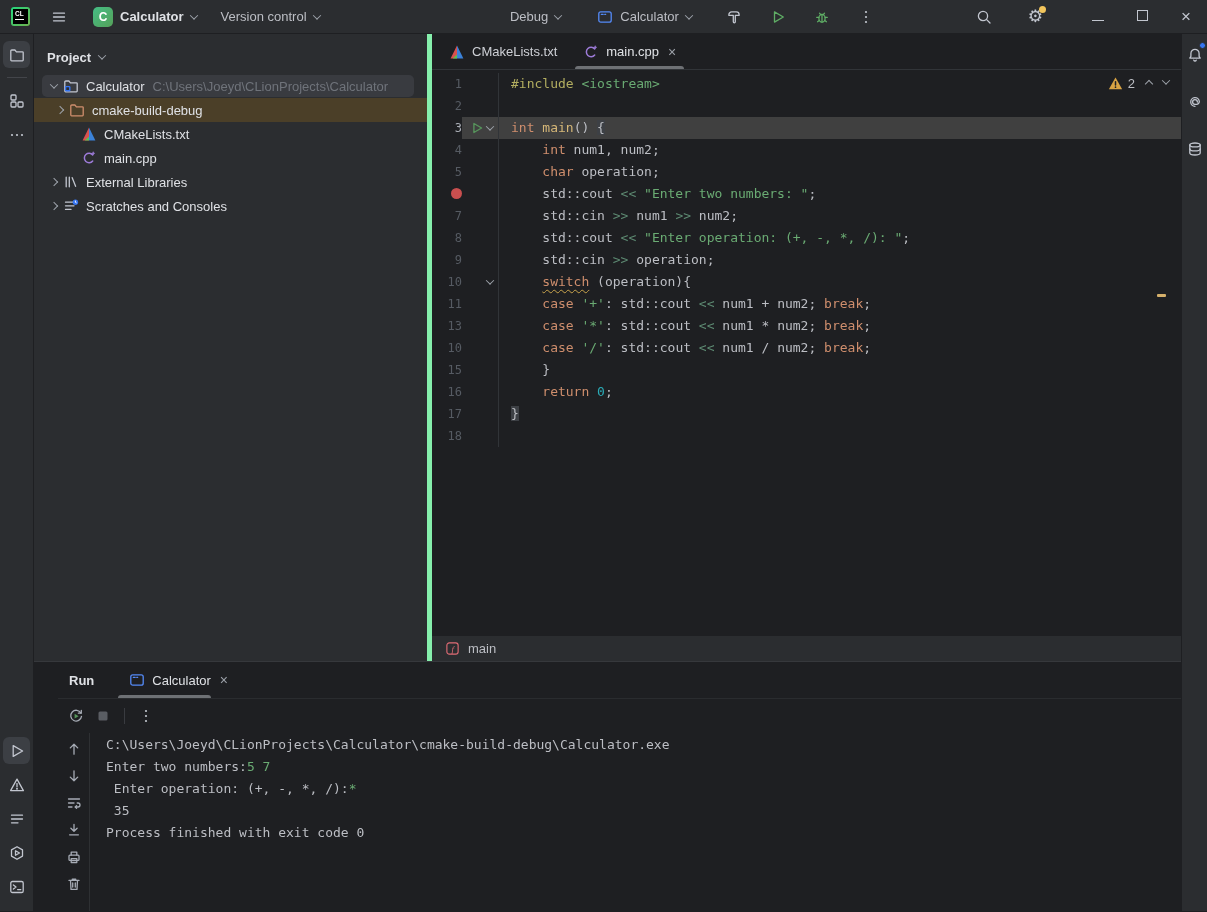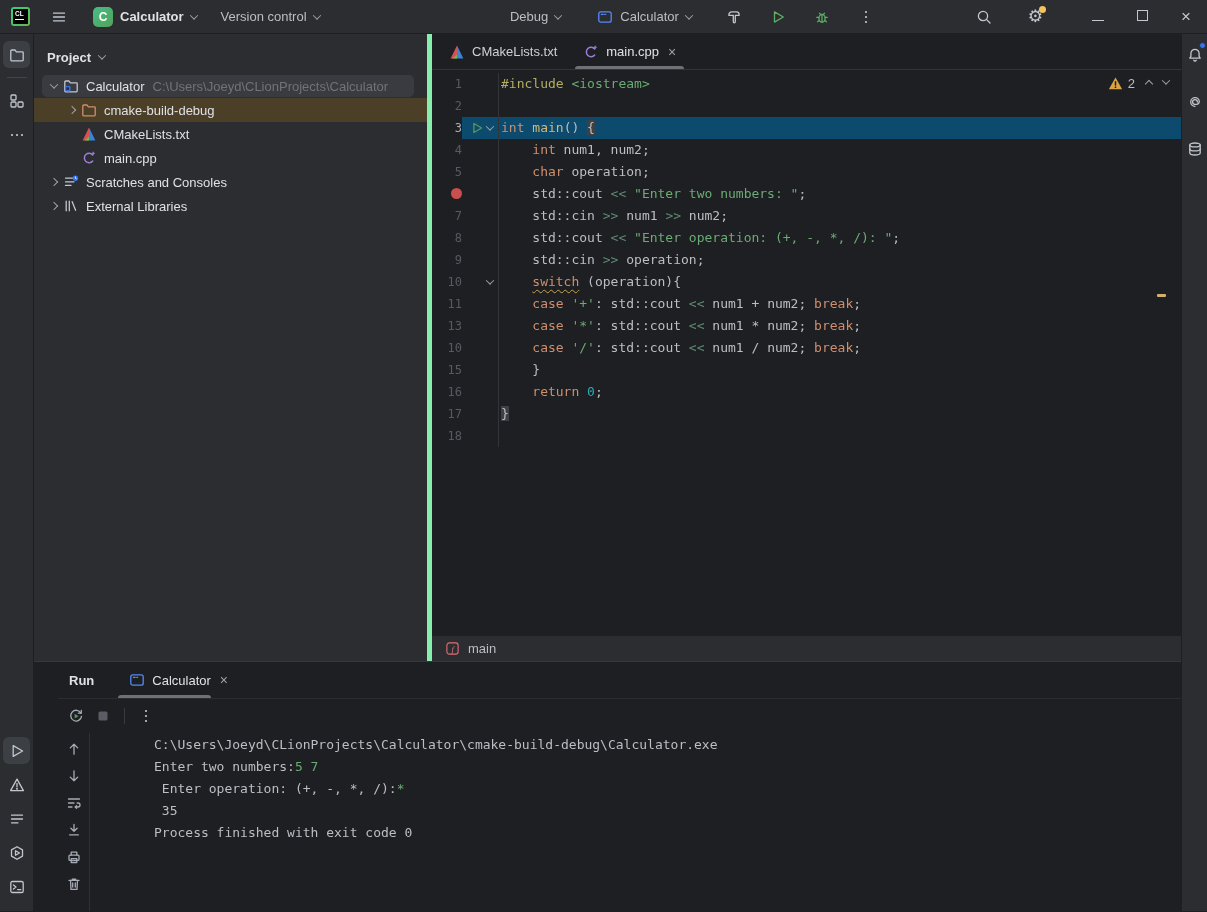--- a/index.html
+++ b/index.html
@@ -59,43 +59,43 @@
   .tabs { height:36px; border-bottom:1px solid #313438; display:flex; align-items:stretch; padding-left:4px; }
   .tab { display:flex; align-items:center; gap:7px; padding:0 13px; position:relative; color:#ced0d6; }
   .tab.active { color:#dfe1e5; }
   .tab.active::after { content:''; position:absolute; left:5px; right:5px; bottom:0; height:3px; border-radius:3px 3px 0 0; background:#6e7175; }
   .tab-close { color:#9da2aa; font-size:14px; line-height:1; margin-left:2px; }
   .code-area { flex:1; position:relative; padding-top:3px; font-family:"DejaVu Sans Mono","Liberation Mono",monospace; font-size:13px; overflow:hidden; }
   .code-line { display:flex; height:22px; line-height:22px; }
   .ln { width:30px; text-align:right; color:#565b63; font-size:12px; flex:none; }
   .bp { display:inline-block; width:11px; height:11px; border-radius:50%; background:#c94f4f; margin-bottom:-1px; }
   .gicons { width:36px; flex:none; display:flex; align-items:center; justify-content:flex-end; gap:4px; padding-right:5px; }
-  .code-line.current .gicons, .code-line.current .ctext { background:#0c4a6e; }
-  .ctext { flex:1; border-left:1px solid #313438; padding-left:2px; white-space:pre; color:#bcbec4; }
+  .code-line.current .gicons, .code-line.current .ctext { background:#404040; }
+  .ctext { flex:1; border-left:1px solid #313438; padding-left:12px; white-space:pre; color:#bcbec4; }
   .c-kw { color:#cf8e6d; }
   .c-kww { color:#cf8e6d; text-decoration:underline wavy #c8a34c 1px; text-underline-offset:3px; }
   .c-fn { color:#d5b778; }
   .c-str { color:#6aab73; }
   .c-op { color:#5d8a72; }
   .c-num { color:#2aacb8; }
   .c-dir { color:#b3ae60; }
   .c-brh { background:#3d4045; }
   .warn-widget { position:absolute; top:6px; right:12px; display:flex; align-items:center; gap:11px; font-family:"Liberation Sans",sans-serif; color:#bcbec4; z-index:2; }
   .stripe-mark { position:absolute; right:15px; top:224px; width:9px; height:3px; background:#d5b06b; border-radius:1px; }
   .breadcrumb { height:26px; background:#2b2d30; border-top:1px solid #1e1f22; display:flex; align-items:center; gap:8px; padding-left:13px; color:#bcbec4; }
 
   
   .run-panel { flex:1; background:#1e1f22; border-top:1px solid #36383c; display:flex; flex-direction:column; min-height:0;padding-left:24px; }
   .rp-header { height:37px; border-bottom:1px solid #2a2c2f; display:flex; align-items:stretch; padding-left:11px; }
   .rp-title { display:flex; align-items:center; font-weight:700; color:#dfe1e5; margin-right:27px; }
   .run-tab { display:flex; align-items:center; gap:7px; padding:0 8px; position:relative; color:#dfe1e5; }
   .run-tab::after { content:''; position:absolute; left:-3px; width:93px; bottom:0; height:3px; border-radius:3px 3px 0 0; background:#6e7175; }
   .rp-toolbar { height:34px; display:flex; align-items:center; gap:11px; padding-left:10px; }
   .rp-tb-div { width:1px; height:16px; background:#393b40; margin:0 2px; }
-  .rp-body { flex:1; display:flex; min-height:0;gap:48px; }
+  .rp-body { flex:1; display:flex; min-height:0; }
   .console-strip { width:32px; border-right:1px solid #2e3033; display:flex; flex-direction:column; align-items:center; padding-top:8px; gap:11px; }
   .console { flex:1; font-family:"DejaVu Sans Mono","Liberation Mono",monospace; font-size:13px; line-height:22px; padding:1px 0 0 16px; white-space:pre; color:#bcbec4; }
   .c-in { color:#6aab73; }
   .ico { display:inline-flex; align-items:center; justify-content:center; }
 </style>
 </head>
 <body>
 
 <div class="window">
 
@@ -284,21 +284,21 @@
                       <svg width="16" height="16" viewBox="0 0 16 16" fill="none" stroke="#c2c6cf" stroke-width="1.3" stroke-linecap="round" stroke-linejoin="round">
                         <path d="M1.8 13V4a1 1 0 0 1 1-1h3.1l1.5 1.8h6a.8.8 0 0 1 .8.8V13a.8.8 0 0 1-.8.8H2.6a.8.8 0 0 1-.8-.8z"></path>
                         <rect x="2.6" y="8.6" width="4.2" height="4.2" rx="0.6" fill="#2b2d30" stroke="#3574f0" stroke-width="1.4"></rect>
                       </svg>
                     </span>
                   </span>
                   <span class="tr-label">Calculator</span>
                   <span class="tr-path">C:\Users\Joeyd\CLionProjects\Calculator</span>
                 </span>
   </div>
-              <div class="tree-row r-brown" style="padding-left:30px;">
+              <div class="tree-row r-brown" style="padding-left:18px;">
     <span class="cell">
                   <span class="tr-chev">
                     <span class="chv r"></span>
                   </span>
                   <span class="tr-icon">
                     <span class="ico">
                       <svg width="16" height="16" viewBox="0 0 16 16" fill="none" stroke="#cf8e6d" stroke-width="1.3" stroke-linecap="round" stroke-linejoin="round">
                         <path d="M1.8 13V4a1 1 0 0 1 1-1h3.1l1.5 1.8h6a.8.8 0 0 1 .8.8V13a.8.8 0 0 1-.8.8H2.6a.8.8 0 0 1-.8-.8z"></path>
                       </svg>
                     </span>
@@ -336,42 +336,42 @@
                 </span>
   </div>
               <div class="tree-row" style="padding-left:12px;">
     <span class="cell">
                   <span class="tr-chev">
                     <span class="chv r"></span>
                   </span>
                   <span class="tr-icon">
                     <span class="ico">
                       <svg width="16" height="16" viewBox="0 0 16 16" fill="none" stroke="#c2c6cf" stroke-width="1.3" stroke-linecap="round" stroke-linejoin="round">
+                        <path d="M3.2 3.2v9.6M6.3 3.2v9.6M9.2 3.7l3.4 8.6"></path>
+                      </svg>
+                    </span>
+                  </span>
+                  <span class="tr-label">External Libraries</span>
+                </span>
+  </div>
+              <div class="tree-row" style="padding-left:12px;">
+    <span class="cell">
+                  <span class="tr-chev">
+                    <span class="chv r"></span>
+                  </span>
+                  <span class="tr-icon">
+                    <span class="ico">
+                      <svg width="16" height="16" viewBox="0 0 16 16" fill="none" stroke="#c2c6cf" stroke-width="1.3" stroke-linecap="round" stroke-linejoin="round">
                         <path d="M2.5 4.2h8.5M2.5 7.8h8.5M2.5 11.4h5.5"></path>
                         <circle cx="12.4" cy="4.2" r="2.7" fill="#3574f0" stroke="none"></circle>
                         <path d="M12.4 3v1.3l.9.5" stroke="#fff" stroke-width=".9"></path>
                       </svg>
                     </span>
                   </span>
                   <span class="tr-label">Scratches and Consoles</span>
-                </span>
-  </div>
-              <div class="tree-row" style="padding-left:12px;">
-    <span class="cell">
-                  <span class="tr-chev">
-                    <span class="chv r"></span>
-                  </span>
-                  <span class="tr-icon">
-                    <span class="ico">
-                      <svg width="16" height="16" viewBox="0 0 16 16" fill="none" stroke="#c2c6cf" stroke-width="1.3" stroke-linecap="round" stroke-linejoin="round">
-                        <path d="M3.2 3.2v9.6M6.3 3.2v9.6M9.2 3.7l3.4 8.6"></path>
-                      </svg>
-                    </span>
-                  </span>
-                  <span class="tr-label">External Libraries</span>
                 </span>
   </div>
             </div>
         </div>
 
         <div class="editor">
           <div class="tabs" id="tabs">
               <div class="tab">
                 <span class="ico">
                   <svg width="16" height="16" viewBox="0 0 16 16">

